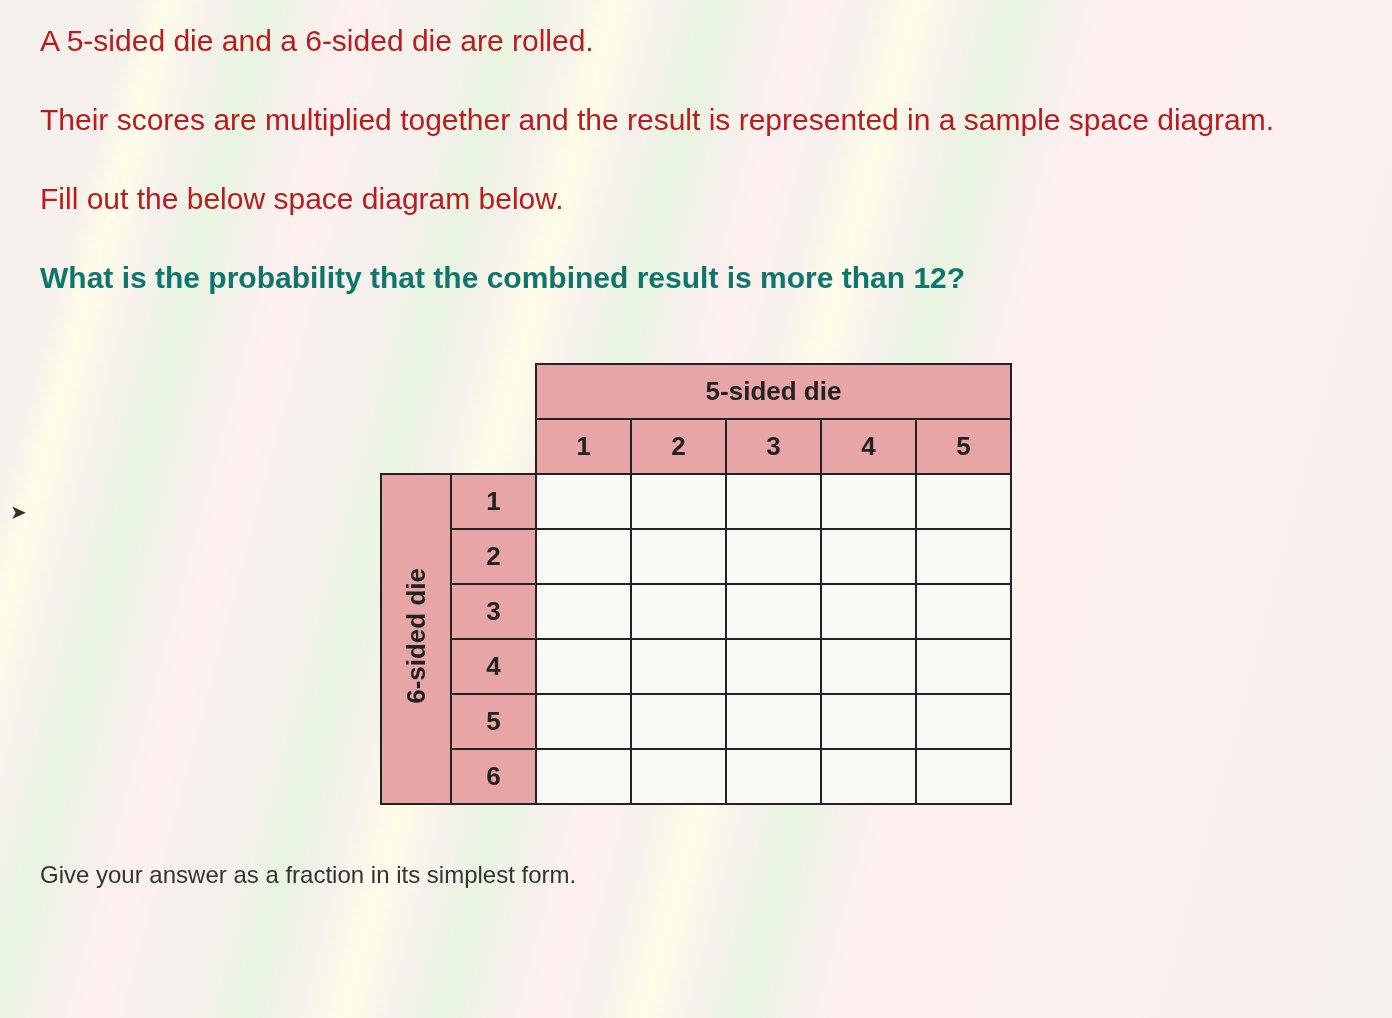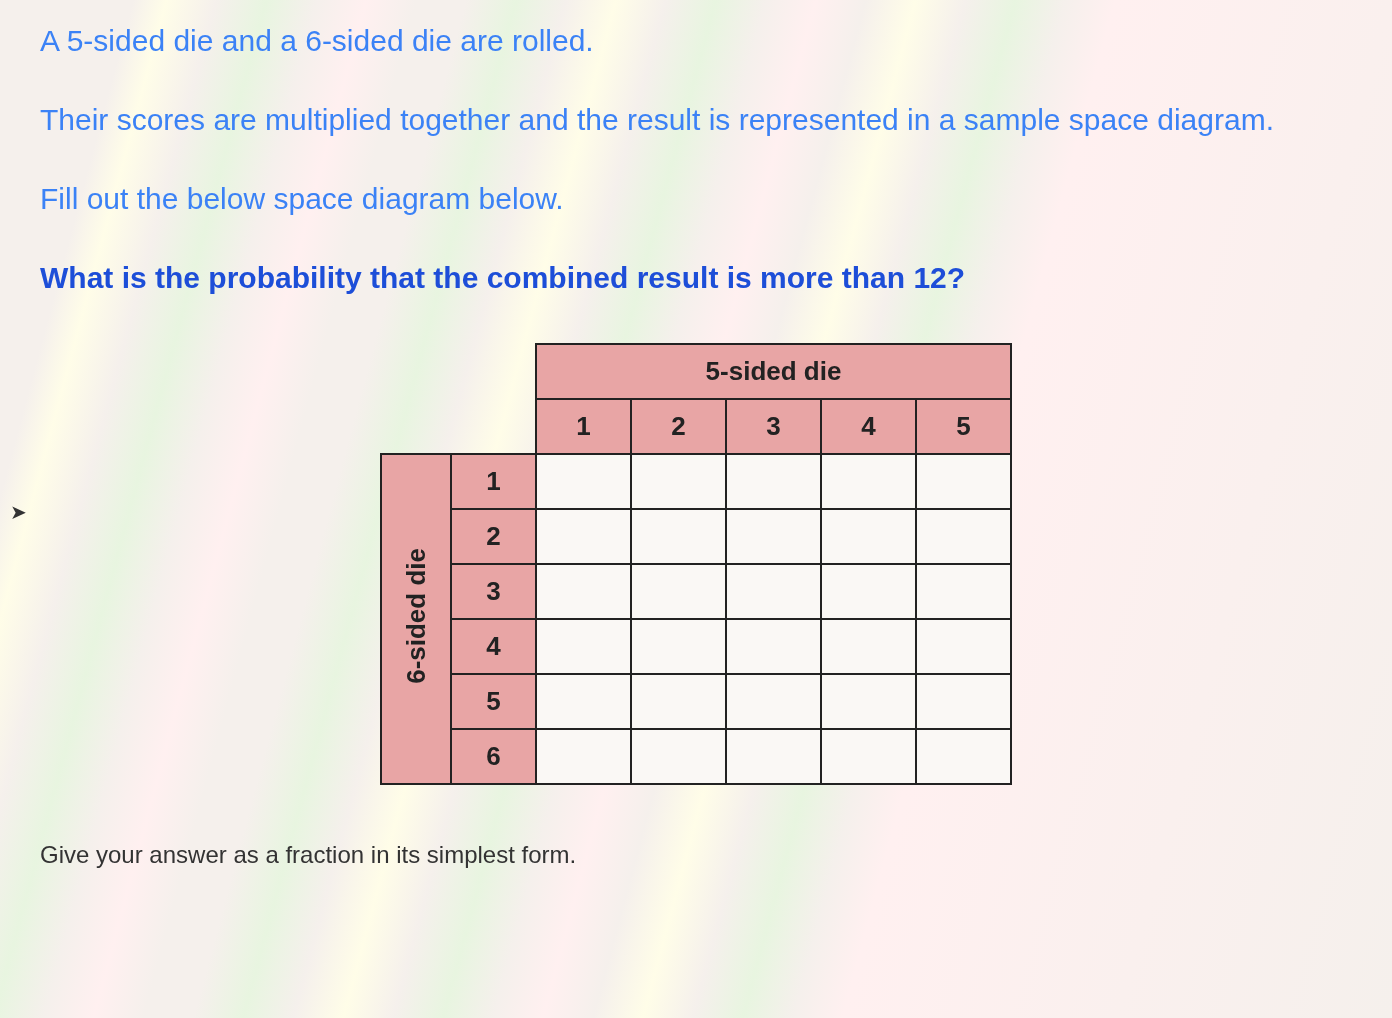--- a/index.html
+++ b/index.html
@@ -24,36 +24,37 @@
         #f5f0ec 100%);
       width: 1392px;
       height: 1018px;
       padding: 15px 40px;
       color: #2a2a2a;
     }
     .question-text {
       font-size: 30px;
       line-height: 1.7;
       margin-bottom: 28px;
-      color: #3b82f6;
+      color: #b91c1c;
     }
     .question-bold {
       font-size: 30px;
       font-weight: bold;
       line-height: 1.7;
       margin-bottom: 28px;
-      color: #1d4ed8;
+      color: #0f766e;
     }
     .table-container {
       display: flex;
       justify-content: center;
       margin: 40px 0 50px 0;
     }
     table {
       border-collapse: collapse;
+      margin-top: 20px;
     }
     td, th {
       border: 2px solid #222;
       text-align: center;
       font-size: 26px;
       font-weight: bold;
       color: #222;
     }
     .corner-empty {
       border: none;

